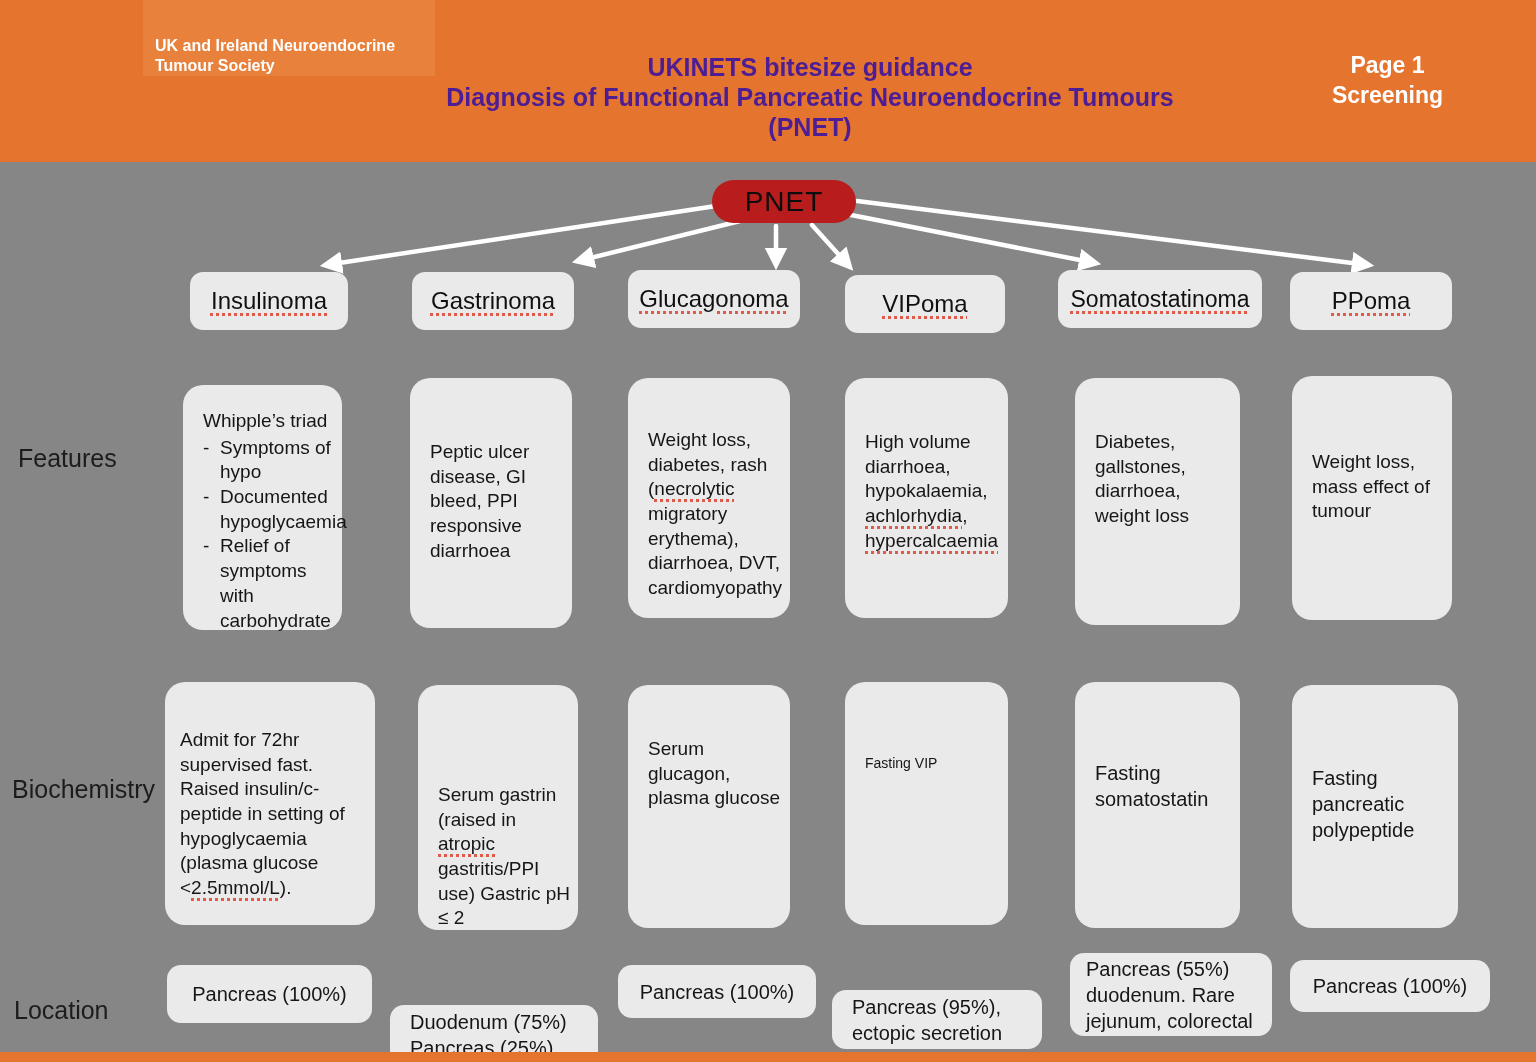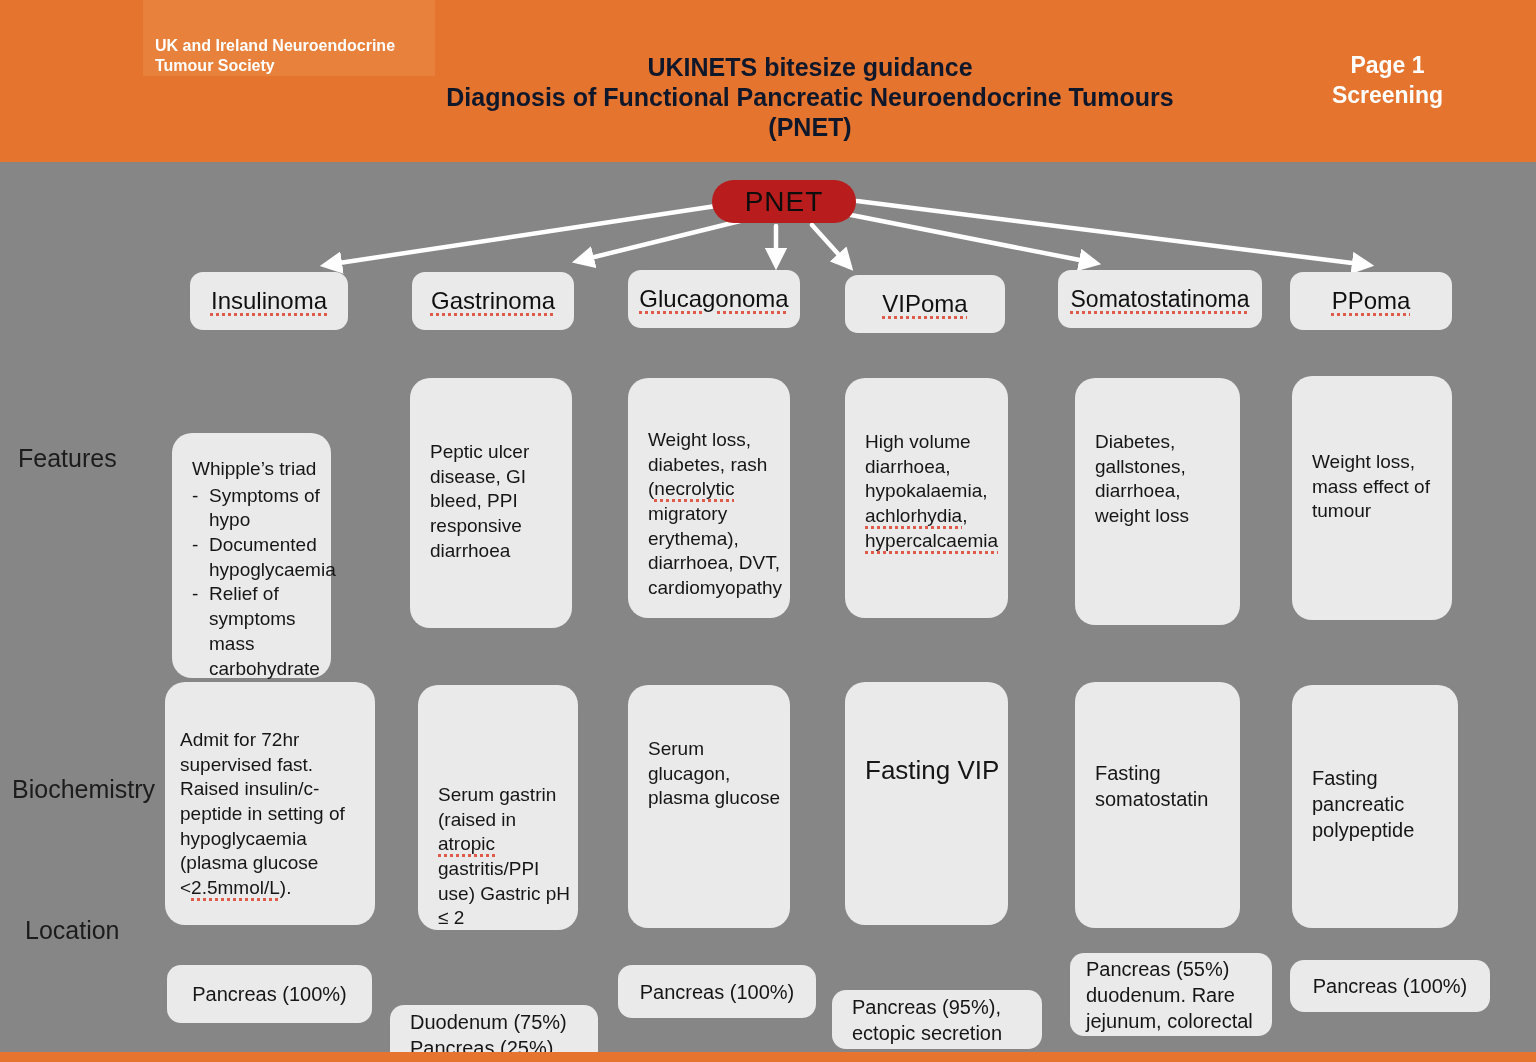--- a/index.html
+++ b/index.html
@@ -3,21 +3,21 @@
 <meta charset="utf-8">
 <style>
   html,body{margin:0;padding:0;background:#5a5a5a;}
   .page{position:relative;width:1536px;height:1062px;overflow:hidden;
         font-family:"Liberation Sans", sans-serif;background:var(--bg,#868686);}
   
   .topbar{position:absolute;left:0;top:0;width:1536px;height:162px;background:var(--accent,#e5742f);}
   .org-patch{position:absolute;left:143px;top:0;width:292px;height:76px;background:var(--accent-light,#e8813c);}
   .org-text{position:absolute;left:155px;top:36px;color:#fff;font-weight:bold;font-size:16px;line-height:20px;}
   .logo-box{position:absolute;left:2px;top:2px;width:141px;height:82px;background:#fff;}
-  .title{position:absolute;left:400px;top:52px;width:820px;text-align:center;color:#0f172a;
+  .title{position:absolute;left:400px;top:52px;width:820px;text-align:center;color:#4c1d95;
          font-weight:bold;font-size:25px;line-height:30px;}
   .page-label{position:absolute;left:1300px;top:50px;width:175px;text-align:center;color:#fff;
          font-weight:bold;font-size:23px;line-height:30px;}
   
   .arrows{position:absolute;left:0;top:0;width:1536px;height:1062px;pointer-events:none;}
   .pnet{position:absolute;left:712px;top:180px;width:144px;height:43px;border-radius:22px;
         background:#b91c1c;display:flex;align-items:center;justify-content:center;
         font-size:28px;color:#0d0d0d;letter-spacing:1px;}
   .rowlabel{position:absolute;color:#1c1c1c;font-size:25px;}
   .hdr{position:absolute;height:58px;background:var(--card,#eaeaea);border-radius:13px;
@@ -71,55 +71,55 @@
       <path d="M 812 225 L 849 266" marker-end="url(#ah)"></path>
       <path d="M 841 213 L 1095 263" marker-end="url(#ah)"></path>
       <path d="M 857 201 L 1368 265" marker-end="url(#ah)"></path>
     </g>
   </svg>
 
   <div class="pnet">PNET</div>
 
   <div class="rowlabel" style="left:18px;top:444px;">Features</div>
   <div class="rowlabel" style="left:12px;top:775px;">Biochemistry</div>
-  <div class="rowlabel" style="left:14px;top:916px;margin-left:11px;">Location</div>
+  <div class="rowlabel" style="left:14px;top:996px;">Location</div>
 
   <div class="hdr" style="left:190px;width:158px;top:272px;">
       <span class="sq">Insulinoma</span>
     </div>
   <div class="hdr" style="left:412px;width:162px;top:272px;">
       <span class="sq">Gastrinoma</span>
     </div>
   <div class="hdr" style="left:628px;width:172px;top:270px;">
       <span class="sq">Glucagonoma</span>
     </div>
   <div class="hdr" style="left:845px;width:160px;top:275px;">
       <span class="sq">VIPoma</span>
     </div>
   <div class="hdr" style="left:1058px;width:204px;top:270px;font-size:23px;">
       <span class="sq">Somatostatinoma</span>
     </div>
   <div class="hdr" style="left:1290px;width:162px;top:272px;">
       <span class="sq">PPoma</span>
     </div>
 
-  <div class="card" style="left:172px;top:385px;width:159px;height:245px;padding-top:24px;margin-top:48px;">
+  <div class="card" style="left:183px;top:385px;width:159px;height:245px;padding-top:24px;">
     <div>Whipple’s triad</div>
     <div class="bullets">
       <div class="b">
           <span class="dash">-</span>
           <span>Symptoms of hypo</span>
         </div>
       <div class="b">
           <span class="dash">-</span>
           <span>Documented hypoglycaemia</span>
         </div>
       <div class="b">
           <span class="dash">-</span>
-          <span>Relief of symptoms mass carbohydrate</span>
+          <span>Relief of symptoms with carbohydrate</span>
         </div>
     </div>
   </div>
 
   <div class="card" style="left:410px;top:378px;width:162px;height:250px;padding-top:62px;">
     <span>Peptic ulcer disease, GI bleed, PPI responsive diarrhoea</span>
   </div>
 
   <div class="card" style="left:628px;top:378px;width:162px;height:240px;padding-top:50px;">
     <span>Weight loss, diabetes, rash (</span><span class="sq">necrolytic</span><span> migratory erythema), diarrhoea, DVT, cardiomyopathy</span>
@@ -142,21 +142,21 @@
   </div>
 
   <div class="card" style="left:418px;top:685px;width:160px;height:245px;padding-top:98px;">
     <span>Serum gastrin (raised in </span><span class="sq">atropic</span><span> gastritis/PPI use) Gastric pH ≤ 2</span>
   </div>
 
   <div class="card" style="left:628px;top:685px;width:162px;height:243px;padding-top:52px;">
     <span>Serum glucagon, plasma glucose</span>
   </div>
 
-  <div class="card" style="left:845px;top:682px;width:163px;height:243px;padding-top:72px;font-size:26px;">
+  <div class="card" style="left:845px;top:682px;width:163px;height:243px;padding-top:72px;font-size:14px;">
     <span>Fasting VIP</span>
   </div>
 
   <div class="card" style="left:1075px;top:682px;width:165px;height:246px;padding-top:78px;font-size:20px;">
     <span>Fasting somatostatin</span>
   </div>
 
   <div class="card" style="left:1292px;top:685px;width:166px;height:243px;padding-top:80px;font-size:20px;">
     <span>Fasting pancreatic polypeptide</span>
   </div>

